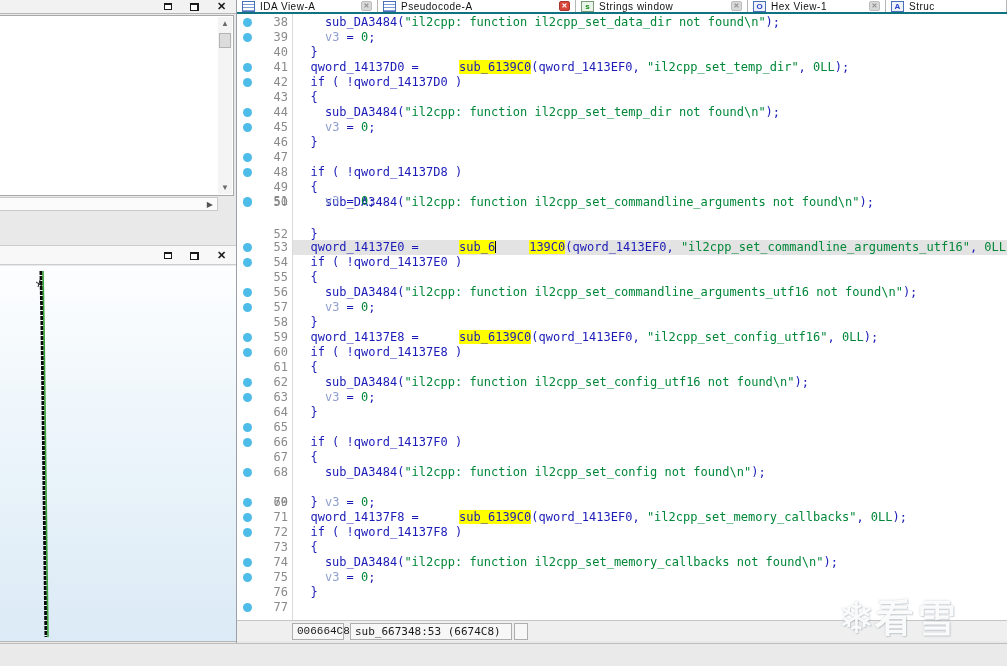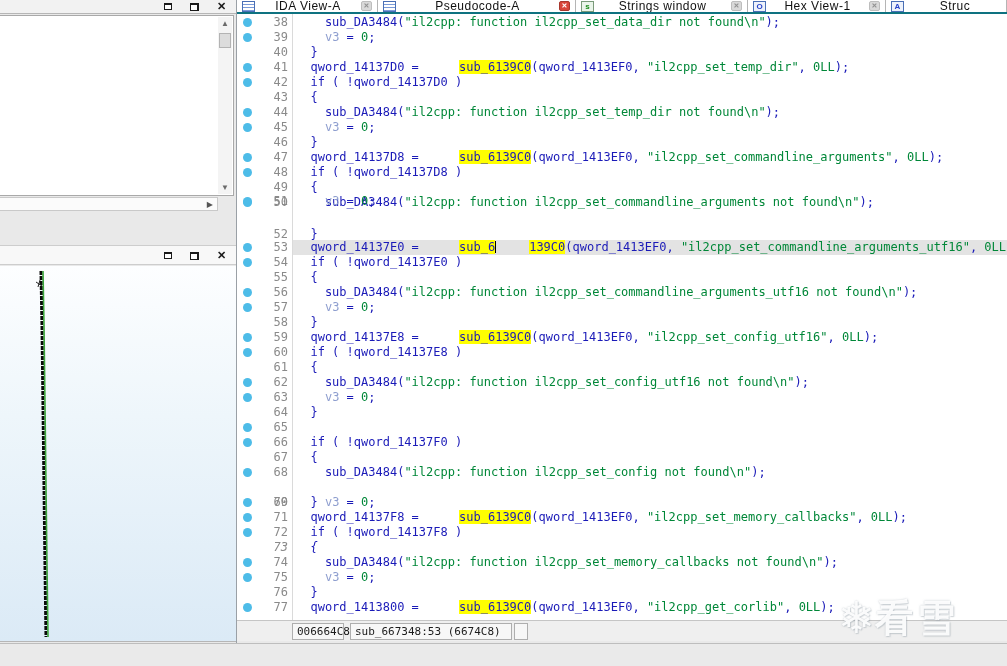--- a/index.html
+++ b/index.html
@@ -28,21 +28,21 @@
   .lb-header { position:absolute; left:0; top:245px; width:236px; height:20px; background:#f8f8f8; border-top:1px solid #cdcdcd; border-bottom:1px solid #cdcdcd; }
   .lb-header .win-btns { top:4px; }
   .lb-content { position:absolute; left:0; top:266px; width:236px; height:376px; background:linear-gradient(180deg,#fdfeff 0%,#eef6fb 40%,#dbeaf6 100%); border-bottom:1px solid #b6b6b6; }
 
   .left-main-divider { position:absolute; left:236px; top:0; width:1px; height:643px; background:#9aa0a6; }
 
   
   .tabbar { position:absolute; left:237px; top:0; width:770px; height:14px; background:#f4f4f4; display:flex; }
   .tabbar::after { content:""; position:absolute; left:0; right:0; bottom:0; height:2px; background:#0e7280; }
   .tab { height:12px; background:#fff; border-right:1px solid #b5b5b5; display:flex; align-items:center; padding:0 5px; gap:5px; overflow:hidden; }
-  .tab-label { flex:1; text-align:center; font-size:12px; color:#111; letter-spacing:0.5px; white-space:nowrap; }
+  .tab-label { flex:1; font-size:10px; color:#111; letter-spacing:0.5px; white-space:nowrap; }
   .tab-close { width:11px; height:10px; border-radius:2px; background:#d9d9d9; border:1px solid #bdbdbd; color:#909090; font-size:7px; line-height:8px; text-align:center; font-weight:bold; }
   .tab-close.red { background:#d8463a; border-color:#a8372d; color:#fff; }
   .tico { width:13px; height:11px; flex:0 0 auto; position:relative; font-size:8px; font-weight:bold; text-align:center; line-height:10px; }
   .tico.doc { border:1px solid #4a6fb5; background:linear-gradient(180deg,#fff 0 2px,#7a9ad8 2px 3px,#fff 3px 5px,#7a9ad8 5px 6px,#fff 6px 8px,#7a9ad8 8px 9px,#fff 9px); }
   .tico.strings { border:1px solid #7a9a7a; background:#eaf5ea; color:#178a17; }
   .tico.hex { border:1px solid #4a6fb5; background:#eef2fb; color:#2743c8; }
   .tico.struct { border:1px solid #4a6fb5; background:#eef2fb; color:#2743c8; }
 
   
   .code-panel { position:absolute; left:237px; top:14px; width:770px; height:606px; background:#fff; overflow:hidden; }
@@ -189,21 +189,20 @@
         <span class="lnum">45</span>
         <span class="ltext"><span class="c">    </span><span class="v">v3</span><span class="c"> = </span><span class="n">0</span><span class="c">;</span></span>
       </div>
       <div class="code-row" style="top: 121px;">
         <span class="lnum">46</span>
         <span class="ltext"><span class="c">  }</span></span>
       </div>
       <div class="code-row" style="top: 136px;">
         <span class="dot"></span>
         <span class="lnum">47</span>
-        <span class="ltext"><span class="c">  qword_14137D8 = </span><span class="h">sub_6139C0</span><span class="c">(qword_1413EF0, </span><span class="s">"il2cpp_set_commandline_arguments"</span><span class="c">, </span><span class="n">0LL</span><span class="c">);</span></span>
       </div>
       <div class="code-row" style="top: 151px;">
         <span class="dot"></span>
         <span class="lnum">48</span>
         <span class="ltext"><span class="c">  if ( !qword_14137D8 )</span></span>
       </div>
       <div class="code-row" style="top: 166px;">
         <span class="lnum">49</span>
         <span class="ltext"><span class="c">  {</span></span>
       </div>
@@ -308,48 +307,47 @@
       <div class="code-row" style="top: 496px;">
         <span class="dot"></span>
         <span class="lnum">71</span>
         <span class="ltext"><span class="c">  qword_14137F8 = </span><span class="h">sub_6139C0</span><span class="c">(qword_1413EF0, </span><span class="s">"il2cpp_set_memory_callbacks"</span><span class="c">, </span><span class="n">0LL</span><span class="c">);</span></span>
       </div>
       <div class="code-row" style="top: 511px;">
         <span class="dot"></span>
         <span class="lnum">72</span>
         <span class="ltext"><span class="c">  if ( !qword_14137F8 )</span></span>
       </div>
-      <div class="code-row" style="top: 526px; font-style: italic;">
+      <div class="code-row" style="top: 526px;">
         <span class="lnum">73</span>
         <span class="ltext"><span class="c">  {</span></span>
       </div>
       <div class="code-row" style="top: 541px;">
         <span class="dot"></span>
         <span class="lnum">74</span>
         <span class="ltext"><span class="c">    sub_DA3484(</span><span class="s">"il2cpp: function il2cpp_set_memory_callbacks not found\n"</span><span class="c">);</span></span>
       </div>
       <div class="code-row" style="top: 556px;">
         <span class="dot"></span>
         <span class="lnum">75</span>
         <span class="ltext"><span class="c">    </span><span class="v">v3</span><span class="c"> = </span><span class="n">0</span><span class="c">;</span></span>
       </div>
       <div class="code-row" style="top: 571px;">
         <span class="lnum">76</span>
         <span class="ltext"><span class="c">  }</span></span>
       </div>
       <div class="code-row" style="top: 586px;">
         <span class="dot"></span>
         <span class="lnum">77</span>
-        <span class="ltext"><span class="c">  qword_1413800 = </span><span class="h">sub_6139C0</span><span class="c">(qword_1413EF0, </span><span class="s">"il2cpp_get_corlib"</span><span class="c">, </span><span class="n">0LL</span><span class="c">);</span></span>
       </div>
     </div>
 </div>
 
 <div class="statusbar">
-    <div class="scell" style="left: 55px; width: 52px;">006664C8</div>
+    <div class="scell" style="left: 55px; width: 52px; font-family: Liberation Mono, monospace;">006664C8</div>
     <div class="scell" style="left: 113px; width: 162px;">sub_667348:53 (6674C8)</div>
     <div class="scell" style="left: 277px; width: 14px;"></div>
   </div>
 
 <div class="bottom-strip"></div>
 
 <div class="watermark">
   <span class="wm-flake">❄</span>
   <span class="wm-text">看雪</span>
 </div>

